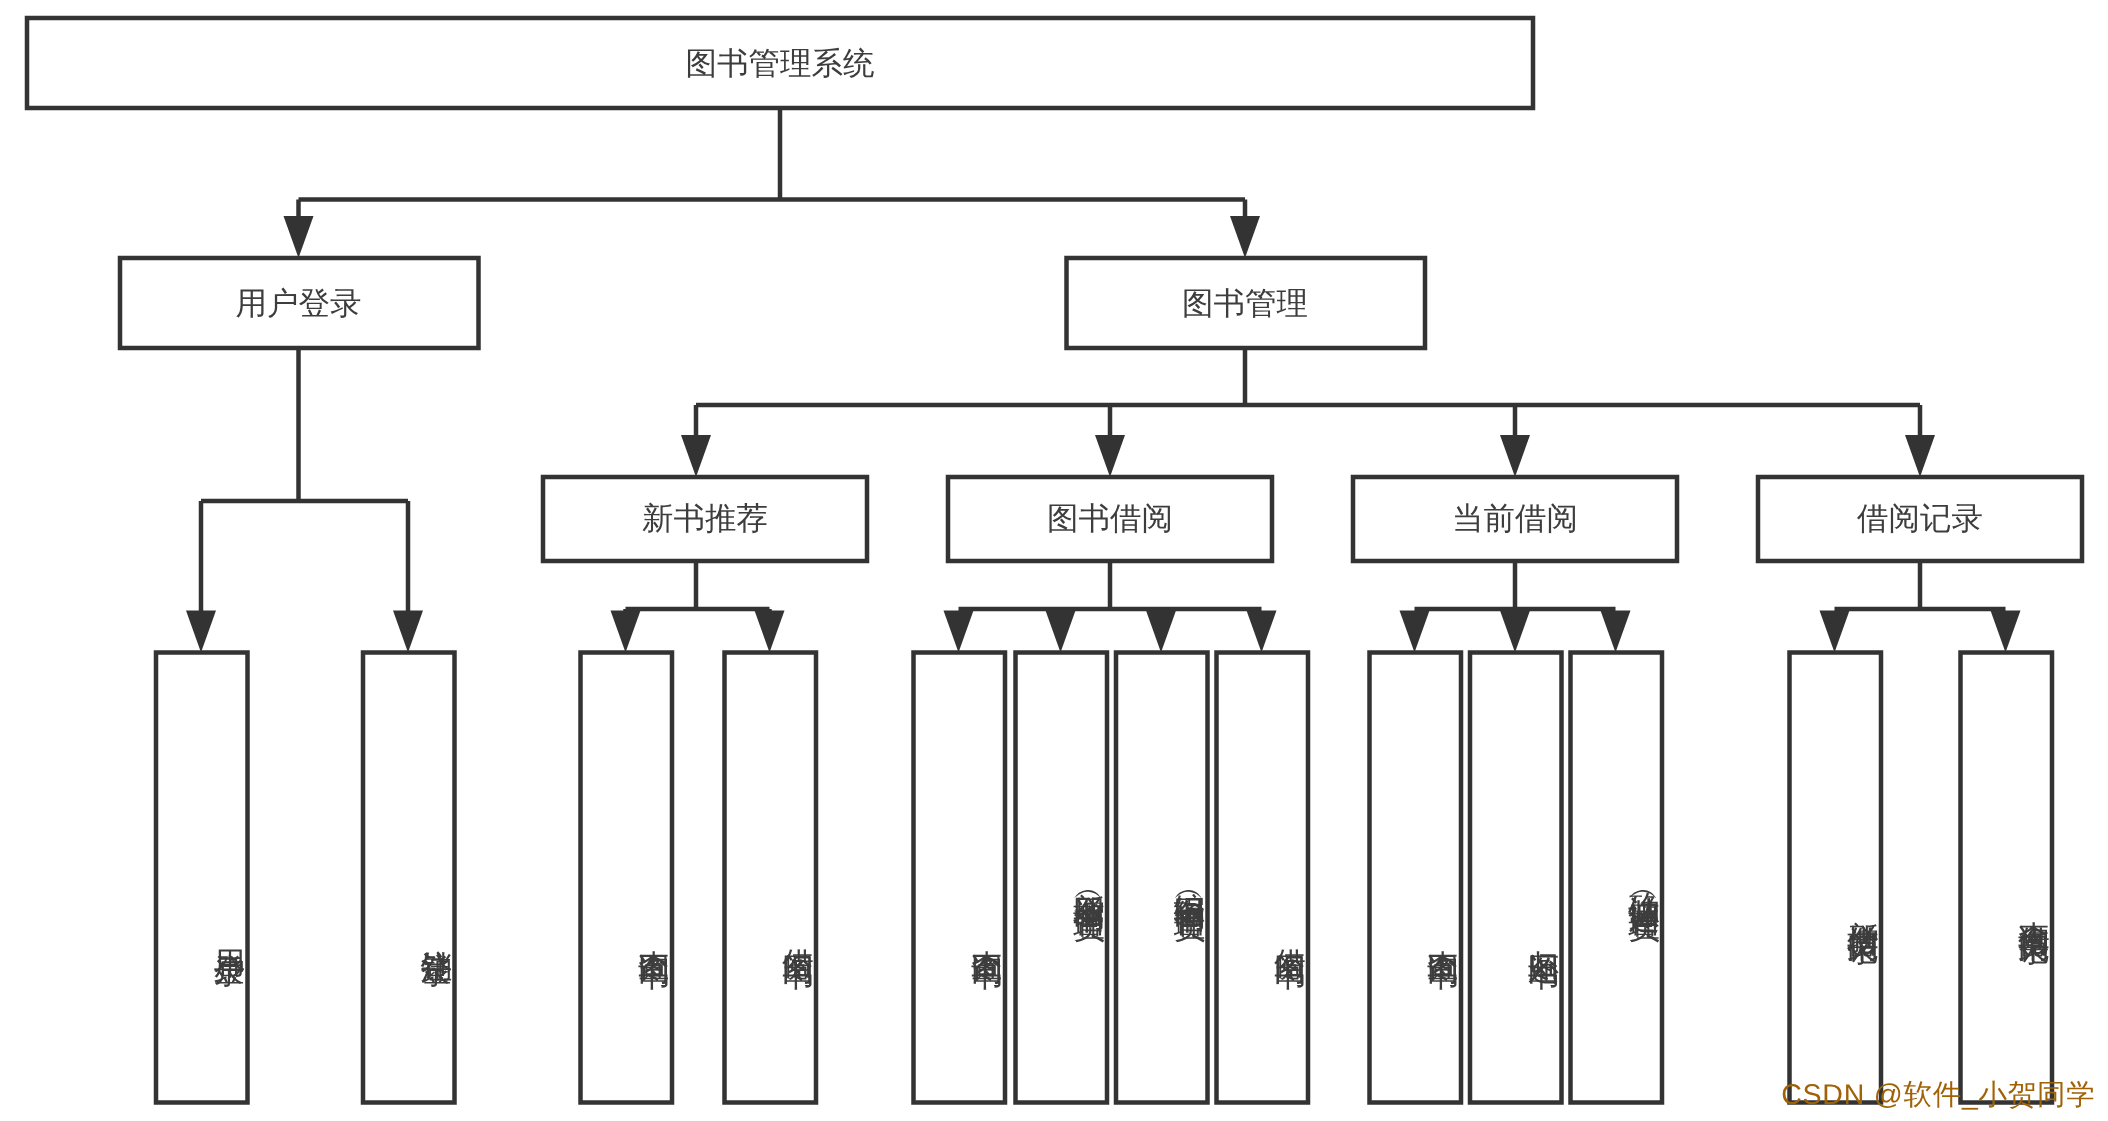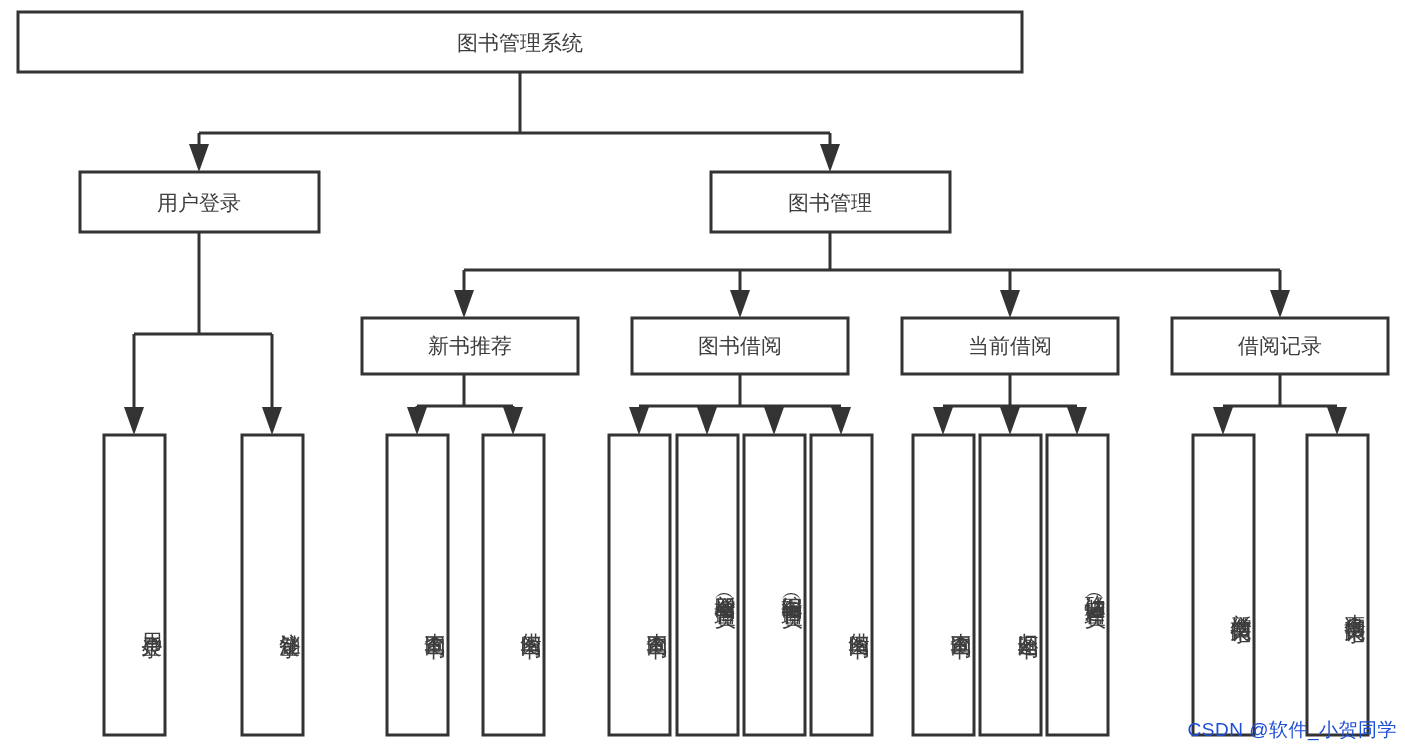--- a/index.html
+++ b/index.html
@@ -65,21 +65,21 @@
     justify-content: center;
     white-space: nowrap;
     pointer-events: none;
   }
   .watermark {
     position: absolute;
     right: 8px;
     bottom: 4px;
     font-family: "Liberation Sans", "DejaVu Sans", sans-serif;
     font-size: 19px;
-    color: #1d4ed8;
+    color: #a16207;
     letter-spacing: 0.5px;
     user-select: none;
     text-align: center;
   }
 </style>
 </head>
 <body>
 
 <div id="diagram-root">
 

